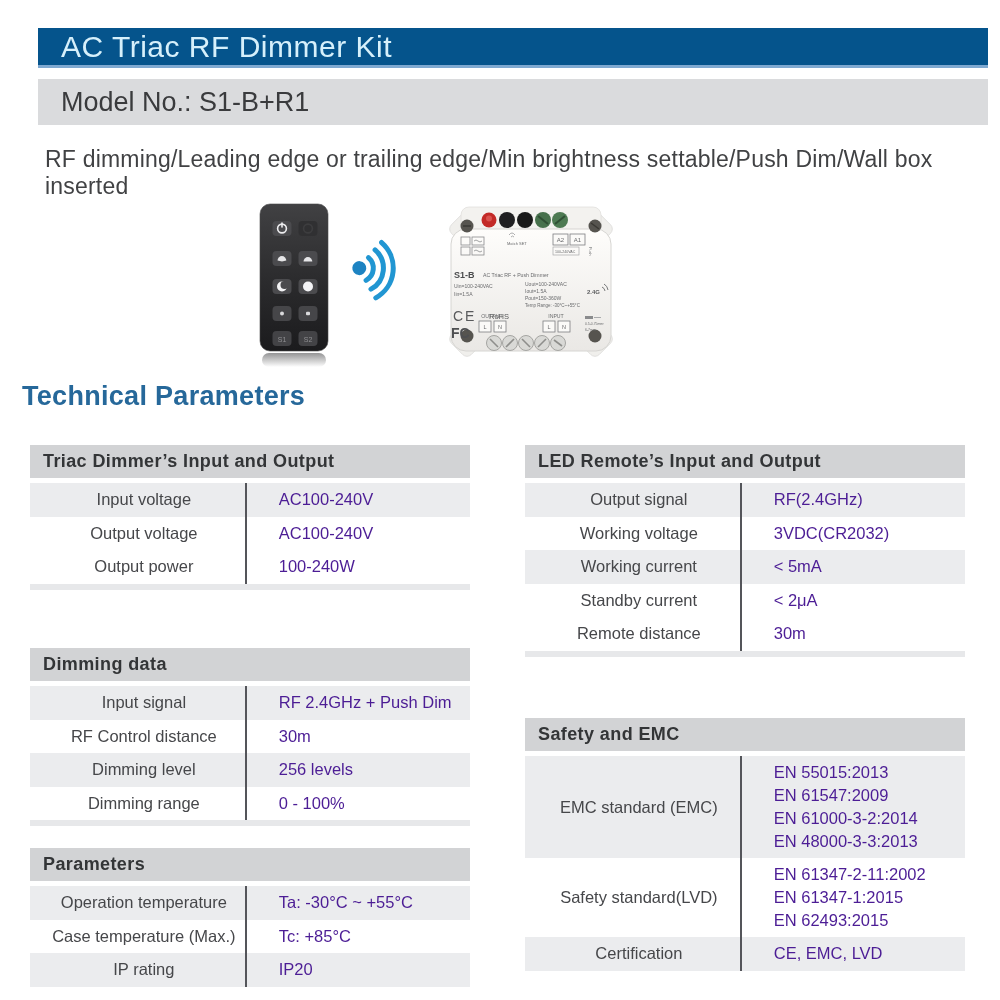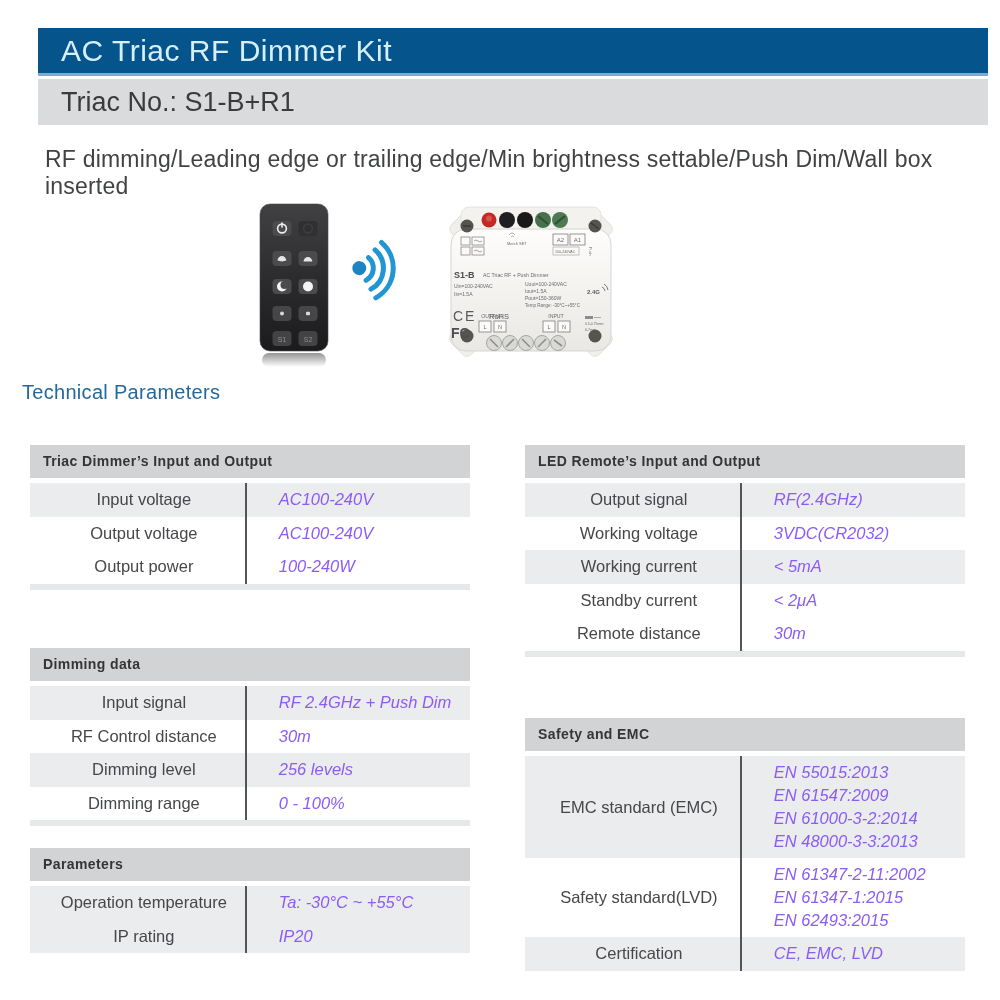--- a/index.html
+++ b/index.html
@@ -4,21 +4,21 @@
 <style>
   * { margin:0; padding:0; box-sizing:border-box; }
   html,body { background:#fff; }
   body { font-family:"Liberation Sans", sans-serif; }
   #page {
     position:relative; width:1000px; height:1000px; background:#fff;
     overflow:hidden; color:#3f4042;
   }
   
   .title-bar {
-    position:absolute; left:38px; top:28px; width:950px; height:48px;
+    position:absolute; left:38px; top:28px; width:950px; height:40px;
     background:var(--header_bar,#05548c);
     border-bottom:3px solid var(--header_bar_edge,#7fa9d1);
     display:flex; align-items:center;
   }
   .title-bar .t {
     padding-left:23px; font-size:30px; letter-spacing:0.5px;
     color:var(--title_text,#d6f0fb); font-weight:400;
   }
   .model-bar {
     position:absolute; left:38px; top:79px; width:950px; height:46px;
@@ -29,63 +29,63 @@
   }
   .description {
     position:absolute; left:45px; top:146px; font-size:23px;
     color:#414244; letter-spacing:0.2px;
   }
   
   .img-abs { position:absolute; }
   svg { font-family:"Liberation Sans", sans-serif; }
   
   .section-heading {
-    position:absolute; left:22px; top:381px; font-size:20px;
-    color:var(--accent_heading,#26689a); font-weight:400; letter-spacing:0.3px;
+    position:absolute; left:22px; top:381px; font-size:27px;
+    color:var(--accent_heading,#26689a); font-weight:700; letter-spacing:0.3px;
   }
   
   .spec-table { position:absolute; width:440px; }
   .table-header {
     height:33px; line-height:33px; background:var(--table_header,#d2d3d5);
-    padding-left:13px; font-size:14px; font-weight:700;
+    padding-left:13px; font-size:18px; font-weight:700;
     color:#333537; letter-spacing:0.4px; margin-bottom:5px;
   }
   .table-body { position:relative; }
   .vline {
     position:absolute; left:48.8%; top:0; bottom:0; width:2px;
     background:var(--divider,#54555a);
   }
   .t-row { display:flex; min-height:33.5px; align-items:center; }
   .t-row.gray { background:var(--row_gray,#ebecee); }
   .t-row.white { background:#ffffff; }
   .t-row .label {
     width:48.8%; padding-left:13px; font-size:16.5px; color:#46474a;text-align:center;
   }
   .t-row .value {
-    flex:1; padding:5px 4px 5px 34px; font-size:16.5px; color:#8b5cf6;
-    white-space:pre-line; line-height:23px;font-style:italic;
+    flex:1; padding:5px 4px 5px 34px; font-size:16.5px; color:#4c1d95;
+    white-space:pre-line; line-height:23px;
   }
   .strip { height:6px; background:var(--strip_gray,#e7e8ea); }
   
   #tbl-triac      { left:30px;  top:445px; }
   #tbl-dimming    { left:30px;  top:648px; }
   #tbl-environment{ left:30px;  top:848px; }
   #tbl-led        { left:525px; top:445px; }
   #tbl-safety     { left:525px; top:718px; }
 </style>
 </head>
 <body>
 
 <div id="page">
 
   <div class="title-bar">
     <div class="t">AC Triac RF Dimmer Kit</div>
   </div>
   <div class="model-bar">
-    <div class="t">Triac No.: S1-B+R1</div>
+    <div class="t">Model No.: S1-B+R1</div>
   </div>
 
   <div class="description">RF dimming/Leading edge or trailing edge/Min brightness settable/Push Dim/Wall box inserted</div>
 
   <svg class="img-abs" style="left:255px;top:200px;" width="80" height="172" viewBox="0 0 80 172">
     <defs>
       <linearGradient id="remBody" x1="0" y1="0" x2="0" y2="1">
         <stop offset="0" stop-color="#414143"></stop>
           <stop offset="0.5" stop-color="#2c2c2e"></stop>
           <stop offset="1" stop-color="#1b1b1d"></stop>
@@ -358,20 +358,24 @@
   </div>
 
   <div class="spec-table" id="tbl-environment">
     <div class="table-header">Parameters</div>
     <div class="table-body">
         <div class="vline"></div>
         <div class="t-row gray">
           <div class="label">Operation temperature</div>
           <div class="value">Ta: -30°C ~ +55°C</div>
         </div>
+        <div class="t-row white">
+          <div class="label">Case temperature (Max.)</div>
+          <div class="value">Tc: +85°C</div>
+        </div>
         <div class="t-row gray">
           <div class="label">IP rating</div>
           <div class="value">IP20</div>
         </div>
       </div>
   </div>
 
 </div>
 
 </body></html>

